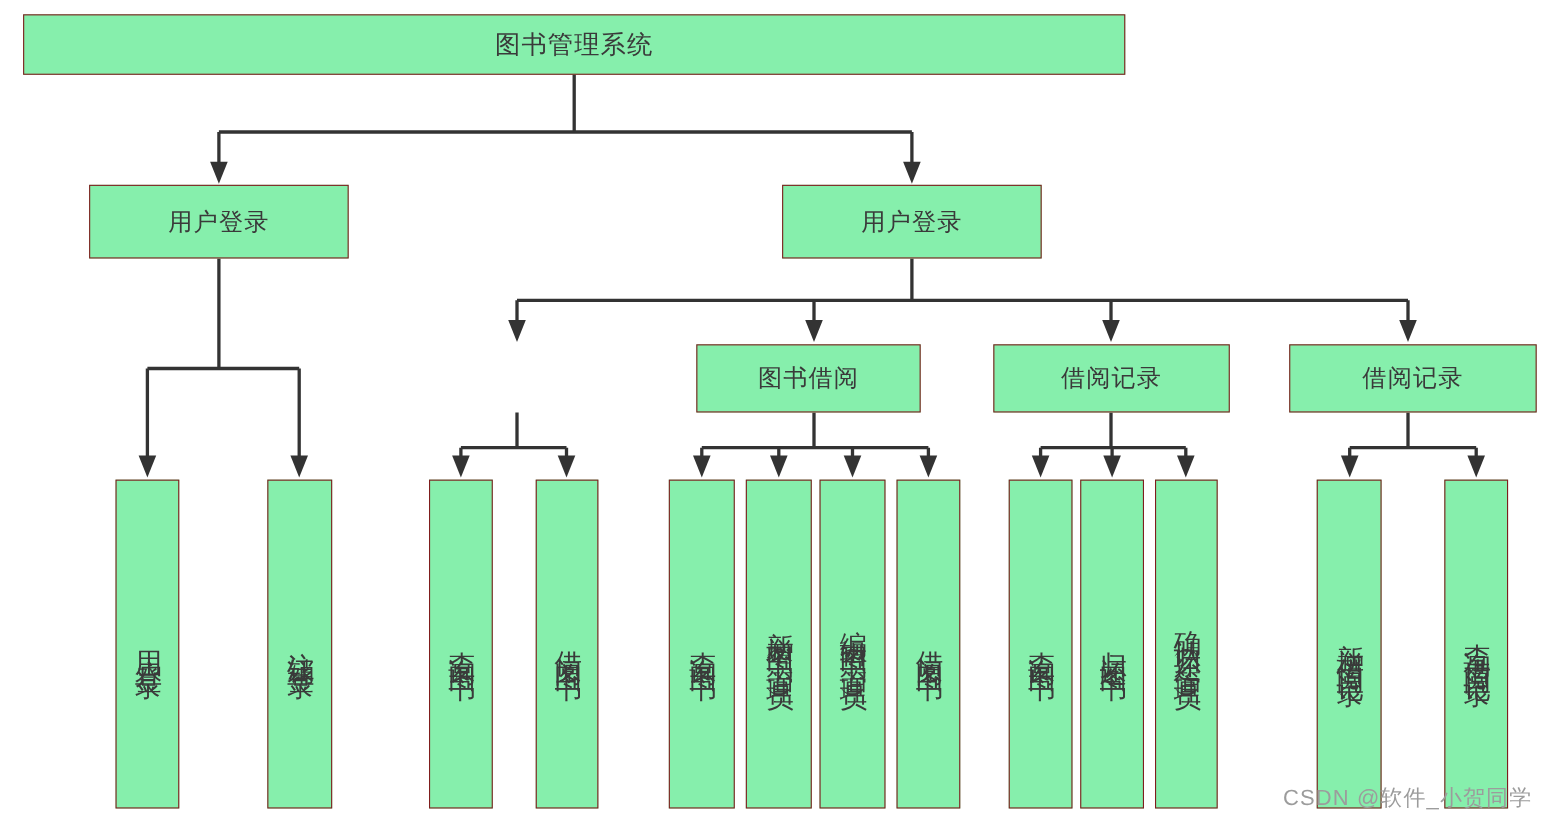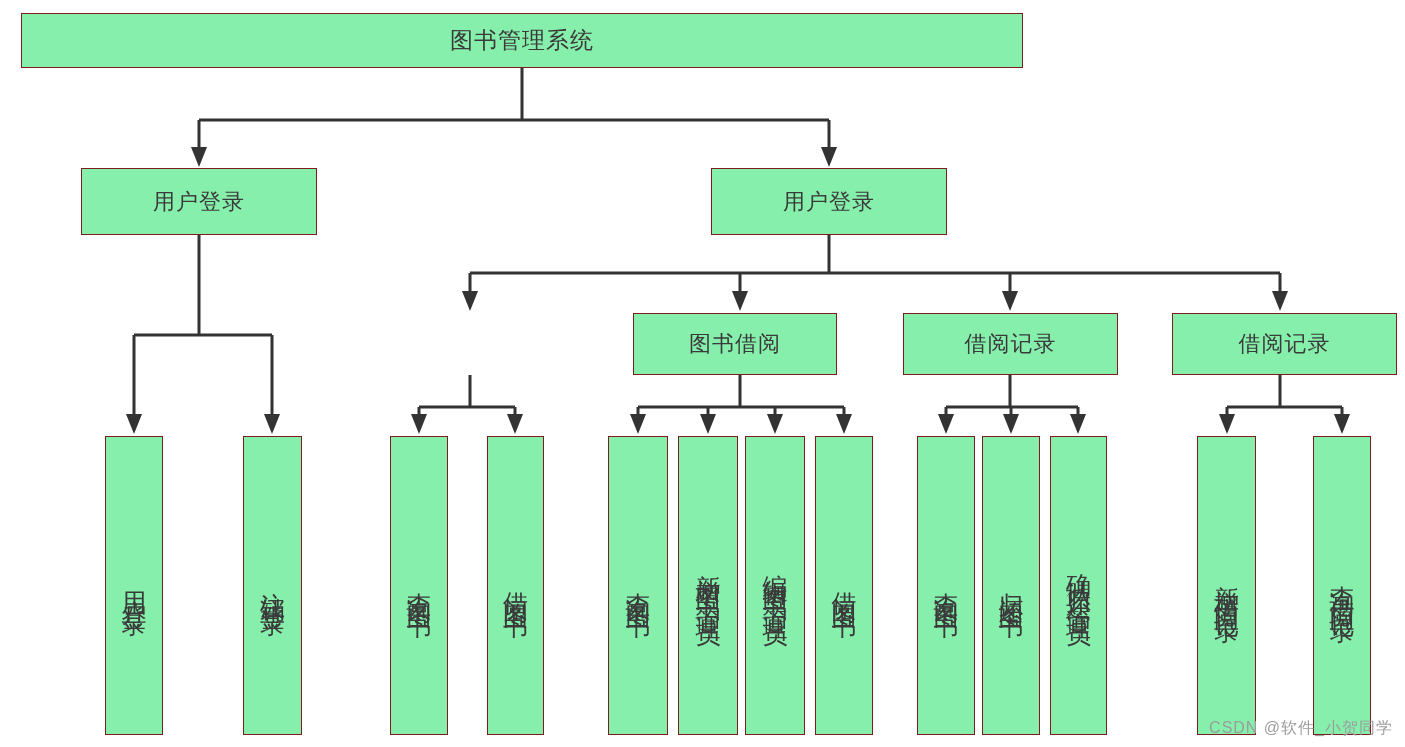--- a/index.html
+++ b/index.html
@@ -36,21 +36,21 @@
     writing-mode: vertical-rl;
     text-orientation: mixed;
     font-size: 25px;
     letter-spacing: 7px;
     line-height: 1;
   }
   .watermark {
     position: absolute;
     right: 12px;
     bottom: 8px;
-    font-size: 16px;
+    font-size: 20px;
     color: #9c9c9c;
     letter-spacing: 1px;
     white-space: nowrap;
   }
 </style>
 </head>
 <body>
 
 <div class="canvas">
 

